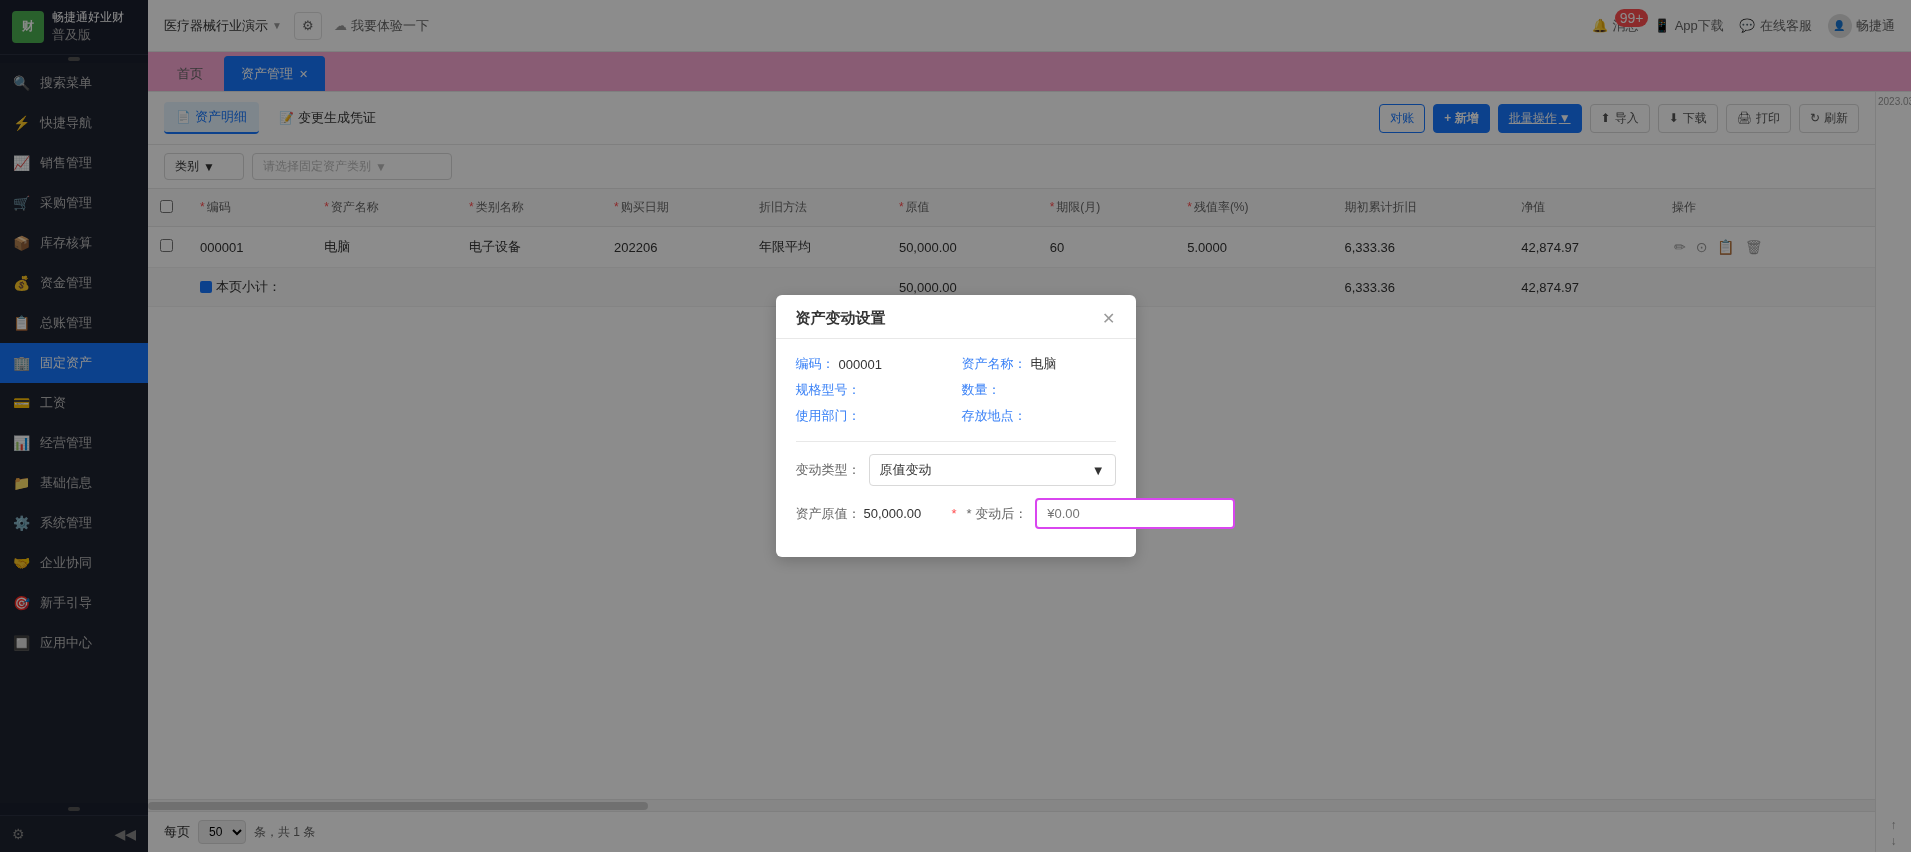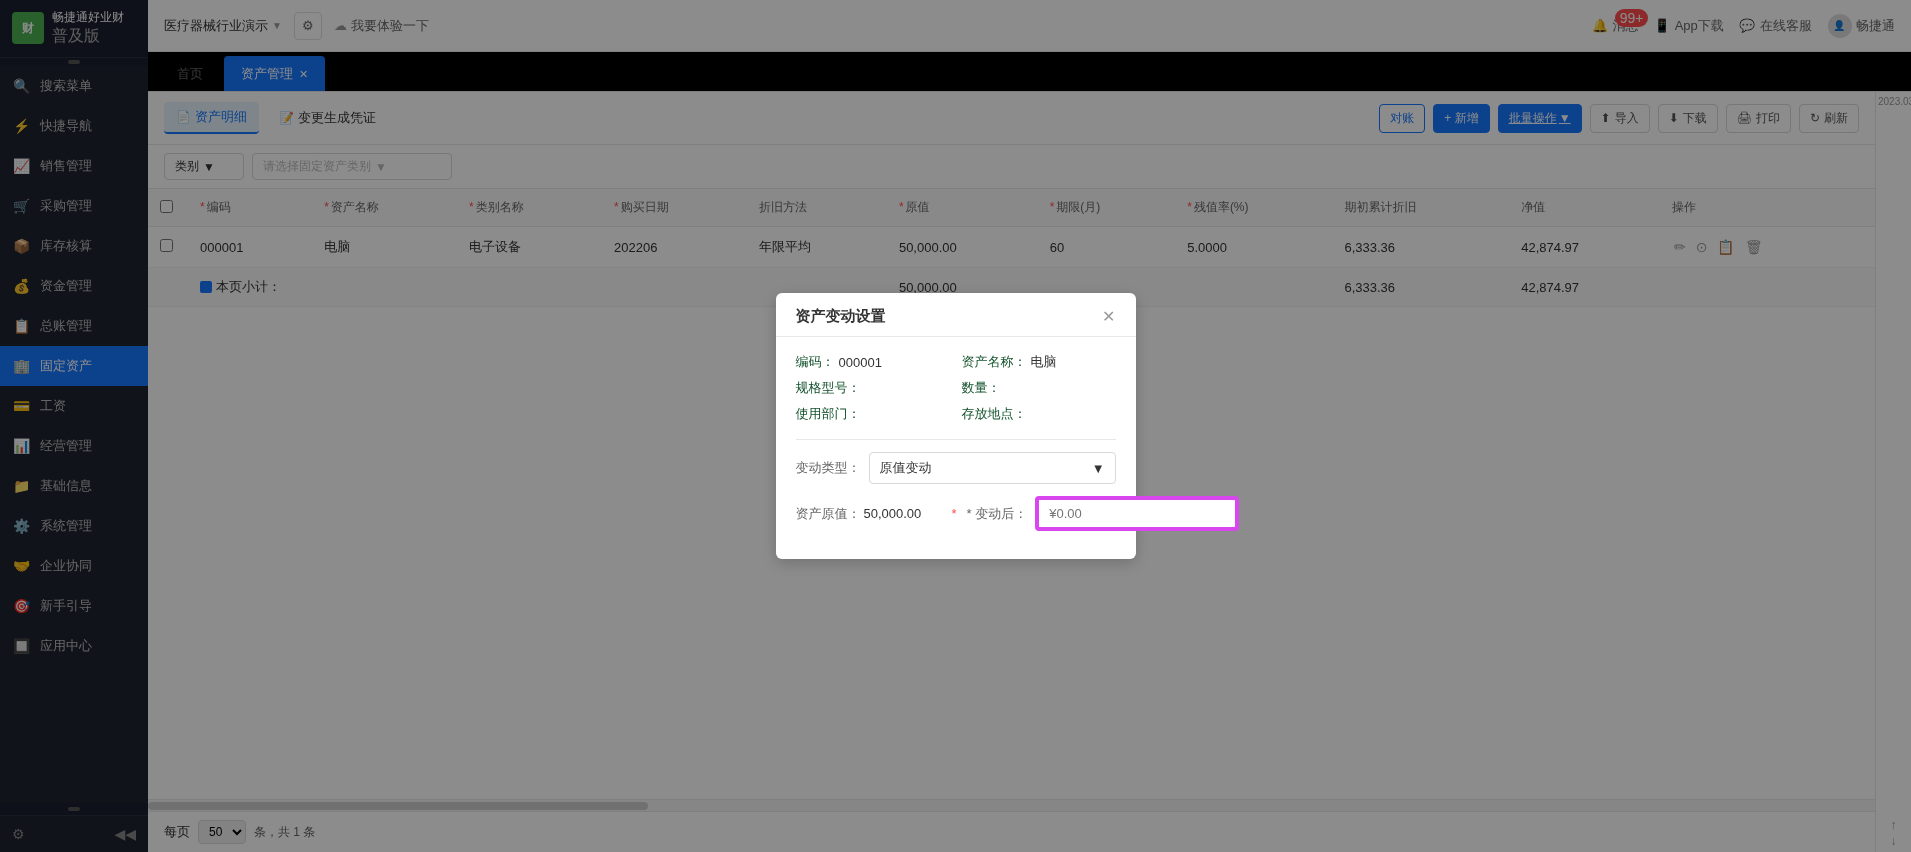--- a/index.html
+++ b/index.html
@@ -6,21 +6,21 @@
     body { font-family: 'Microsoft YaHei', Arial, sans-serif; font-size: 13px; background: #f0f2f5; color: #333; overflow: hidden; }
 
     
     .app-container { display: flex; height: 852px; width: 1911px; }
 
     
     .sidebar { width: 148px; background: #1e2330; color: #ccc; display: flex; flex-direction: column; flex-shrink: 0; }
     .sidebar-logo { display: flex; align-items: center; padding: 10px 12px; background: #1a1f2e; border-bottom: 1px solid #2a3040; min-height: 52px; }
     .sidebar-logo-icon { width: 32px; height: 32px; background: #4caf50; border-radius: 4px; display: flex; align-items: center; justify-content: center; color: white; font-size: 12px; font-weight: bold; margin-right: 8px; flex-shrink: 0; }
     .sidebar-logo-text { font-size: 12px; color: #fff; line-height: 1.3; }
-    .sidebar-logo-sub { font-size: 16px; color: #aaa; }
+    .sidebar-logo-sub { font-size: 13px; color: #aaa; }
 
     .sidebar-scroll { flex: 1; overflow-y: auto; }
     .sidebar-scroll::-webkit-scrollbar { width: 4px; }
     .sidebar-scroll::-webkit-scrollbar-thumb { background: #3a4050; }
 
     .sidebar-item { display: flex; align-items: center; padding: 10px 12px; cursor: pointer; color: #bbb; transition: background 0.2s; }
     .sidebar-item.active { background: #1677ff; color: #fff; }
     .sidebar-item-icon { width: 20px; height: 20px; margin-right: 8px; display: flex; align-items: center; justify-content: center; font-size: 14px; flex-shrink: 0; }
     .sidebar-item-label { font-size: 13px; }
 
@@ -40,21 +40,21 @@
     .topbar-spacer { flex: 1; }
     .topbar-right { display: flex; align-items: center; gap: 16px; }
     .topbar-notice { display: flex; align-items: center; gap: 4px; color: #666; font-size: 13px; cursor: pointer; position: relative; }
     .badge { background: #ff4d4f; color: white; border-radius: 10px; padding: 1px 5px; font-size: 14px; position: absolute; top: -8px; right: -10px; }
     .topbar-app { display: flex; align-items: center; gap: 4px; color: #666; font-size: 13px; cursor: pointer; }
     .topbar-service { display: flex; align-items: center; gap: 4px; color: #666; font-size: 13px; cursor: pointer; }
     .topbar-user { display: flex; align-items: center; gap: 4px; color: #666; font-size: 13px; cursor: pointer; }
     .user-avatar { width: 24px; height: 24px; border-radius: 50%; background: #ddd; display: flex; align-items: center; justify-content: center; font-size: 10px; }
 
     
-    .tabbar { height: 40px; background: #000000; display: flex; align-items: flex-end; padding: 0 12px; border-bottom: 1px solid #e8e8e8; flex-shrink: 0; }
+    .tabbar { height: 40px; background: #f9a8d4; display: flex; align-items: flex-end; padding: 0 12px; border-bottom: 1px solid #e8e8e8; flex-shrink: 0; }
     .tab { display: flex; align-items: center; padding: 8px 16px; border: 1px solid transparent; border-bottom: none; cursor: pointer; font-size: 13px; color: #666; border-radius: 4px 4px 0 0; margin-right: 4px; }
     .tab.active { background: #1677ff; color: #fff; border-color: #1677ff; }
     .tab-close { margin-left: 6px; font-size: 11px; }
     .tab-home { color: #666; }
 
     
     .content { flex: 1; display: flex; overflow: hidden; background: #f0f2f5; }
 
     
     .page-content { flex: 1; display: flex; overflow: hidden; background: #fff; }
@@ -69,21 +69,21 @@
     
     .main-page { flex: 1; display: flex; flex-direction: column; overflow: hidden; }
 
     
     .toolbar { display: flex; align-items: center; padding: 10px 16px; border-bottom: 1px solid #e8e8e8; gap: 8px; flex-shrink: 0; }
     .toolbar-tab { display: flex; align-items: center; gap: 4px; padding: 6px 12px; border-radius: 4px; cursor: pointer; font-size: 13px; }
     .toolbar-tab.active { background: #e6f4ff; color: #1677ff; border-bottom: 2px solid #1677ff; }
     .toolbar-tab-icon { font-size: 12px; }
     .toolbar-spacer { flex: 1; }
     .toolbar-btn { display: flex; align-items: center; gap: 4px; padding: 5px 10px; border: 1px solid #d9d9d9; border-radius: 4px; background: #fff; cursor: pointer; font-size: 12px; color: #555; }
-    .toolbar-btn.primary { background: #1677ff; color: #fff; border-color: #1677ff; }
+    .toolbar-btn.primary { background: #1677ff; color: #fff; border-color: #1677ff; font-weight: bold; }
     .toolbar-btn.blue-outline { background: #fff; color: #1677ff; border-color: #1677ff; }
     .toolbar-btn-dropdown { display: flex; align-items: center; gap: 2px; padding: 5px 10px; border: 1px solid #d9d9d9; border-radius: 4px; background: #fff; cursor: pointer; font-size: 12px; color: #555; text-decoration: underline; }
     .toolbar-btn-dropdown.primary { background: #1677ff; color: #fff; border-color: #1677ff; }
 
     
     .filter-bar { display: flex; align-items: flex-end; padding: 8px 16px; border-bottom: 1px solid #e8e8e8; gap: 8px; flex-shrink: 0; }
     .filter-select { display: flex; align-items: center; gap: 4px; padding: 4px 10px; border: 1px solid #d9d9d9; border-radius: 4px; background: #fff; cursor: pointer; font-size: 12px; min-width: 80px; }
     .filter-select-large { display: flex; align-items: center; gap: 4px; padding: 4px 10px; border: 1px solid #d9d9d9; border-radius: 4px; background: #fff; cursor: pointer; font-size: 12px; min-width: 200px; color: #bbb; }
 
     
@@ -110,27 +110,27 @@
 
     
     .modal-overlay { position: fixed; top: 0; left: 0; right: 0; bottom: 0; background: rgba(0,0,0,0.45); z-index: 1000; display: flex; align-items: center; justify-content: center; }
     .modal { background: #fff; border-radius: 6px; width: 360px; box-shadow: 0 4px 16px rgba(0,0,0,0.2); }
     .modal-header { display: flex; align-items: center; justify-content: space-between; padding: 14px 20px 10px; border-bottom: 1px solid #e8e8e8; }
     .modal-title { font-size: 15px; font-weight: 600; color: #333; }
     .modal-close { background: none; border: none; cursor: pointer; color: #999; font-size: 16px; }
     .modal-body { padding: 16px 20px; }
     .modal-info-grid { display: grid; grid-template-columns: 1fr 1fr; gap: 8px 12px; margin-bottom: 16px; }
     .modal-info-row { display: flex; align-items: center; gap: 4px; font-size: 13px; }
-    .modal-info-label { color: #14532d; white-space: nowrap; }
+    .modal-info-label { color: #3b82f6; white-space: nowrap; }
     .modal-info-value { color: #333; }
     .modal-divider { border: none; border-top: 1px solid #e8e8e8; margin: 12px 0; }
     .modal-field-row { display: flex; align-items: center; gap: 8px; margin-bottom: 12px; }
     .modal-field-label { font-size: 13px; color: #666; white-space: nowrap; min-width: 60px; }
     .modal-select { flex: 1; display: flex; align-items: center; justify-content: space-between; padding: 6px 10px; border: 1px solid #d9d9d9; border-radius: 4px; cursor: pointer; font-size: 13px; }
-    .modal-input { flex: 1; padding: 6px 10px; border: 4px solid #d946ef; border-radius: 4px; font-size: 13px; color: #ccc; background: #fff; }
+    .modal-input { flex: 1; padding: 6px 10px; border: 2px solid #d946ef; border-radius: 4px; font-size: 13px; color: #ccc; background: #fff; }
     .modal-footer { display: flex; justify-content: center; gap: 12px; padding: 12px 20px 16px; }
     .modal-btn { padding: 7px 28px; border-radius: 4px; cursor: pointer; font-size: 13px; border: 1px solid; }
     .modal-btn.cancel { background: #fff; border-color: #1677ff; color: #1677ff; }
     .modal-btn.confirm { background: #1677ff; border-color: #1677ff; color: #fff; }
   </style>
 </head>
 <body>
 
 <div class="app-container">
 

